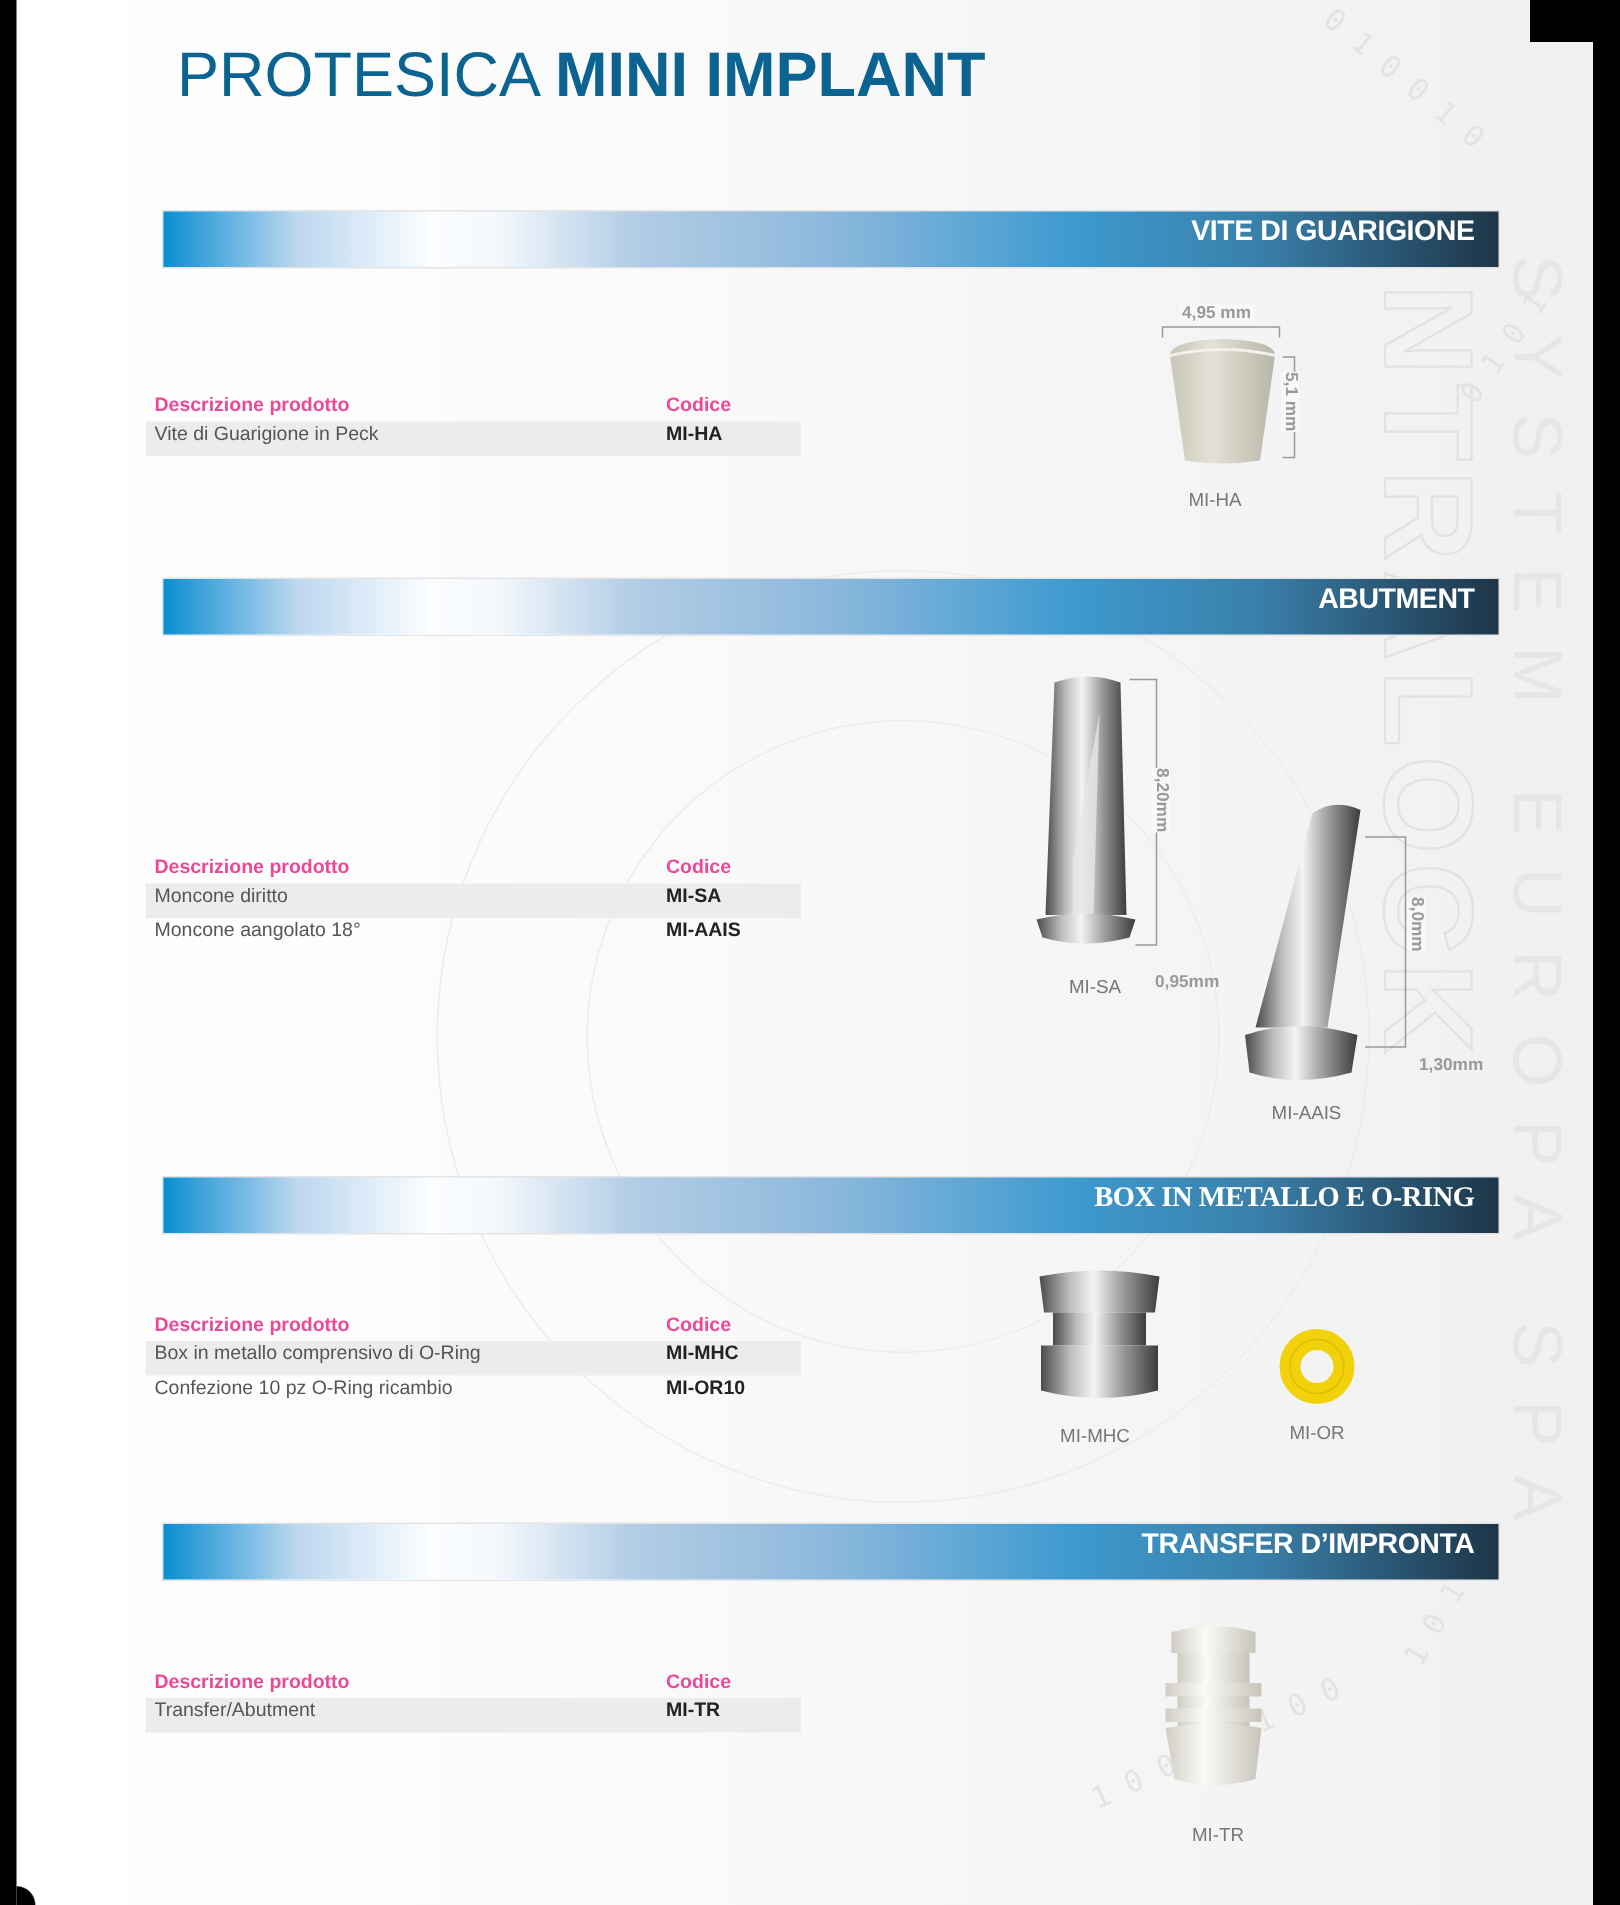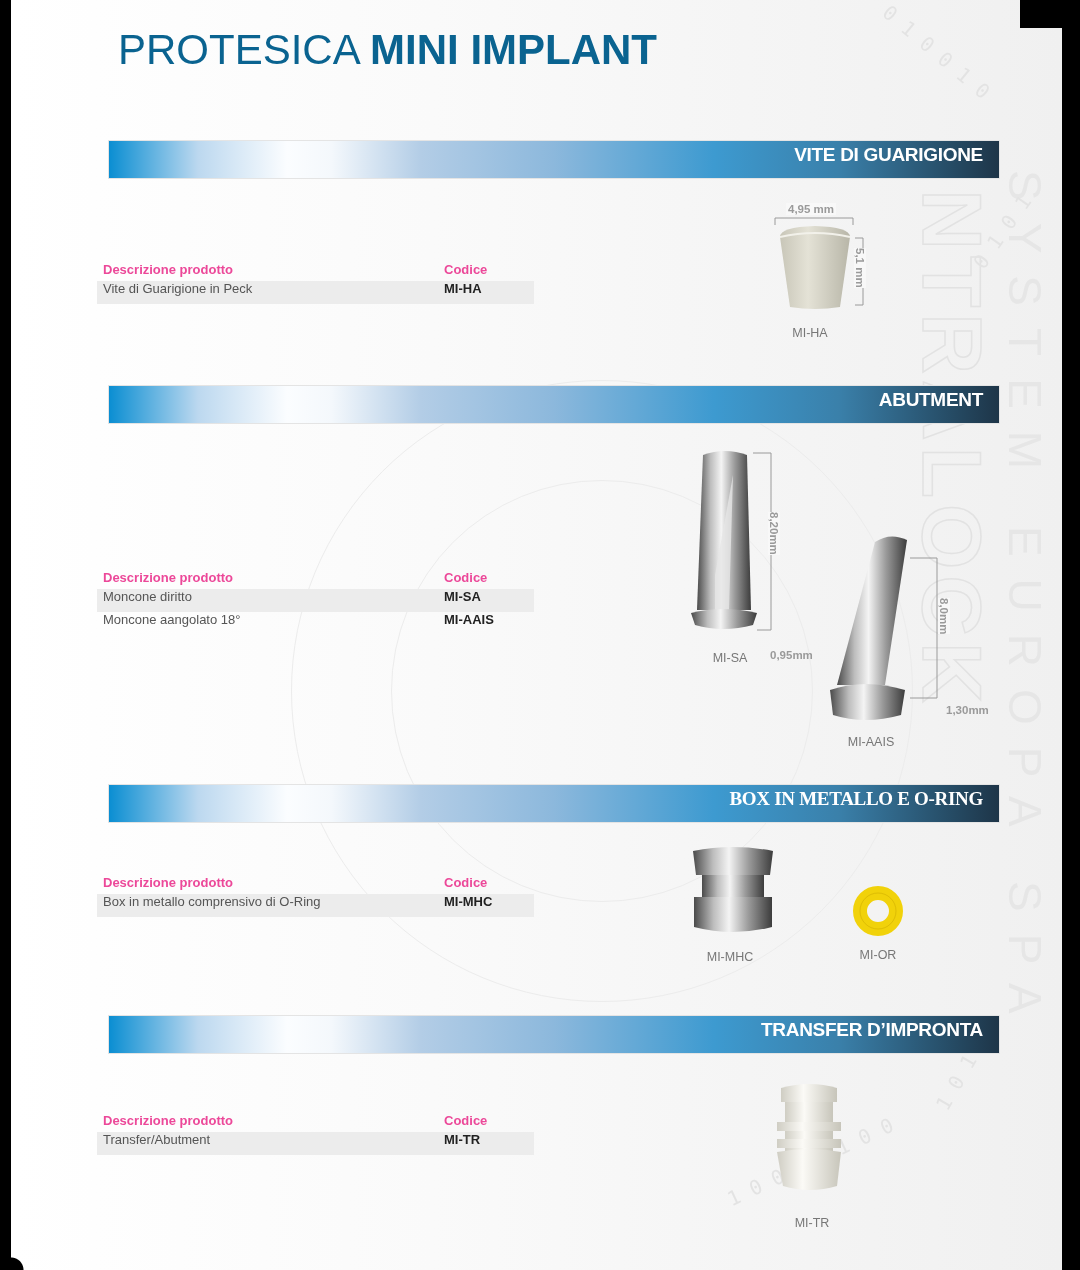--- a/index.html
+++ b/index.html
@@ -146,20 +146,24 @@
 </div>
 <div class="ptable" style="top:871px;">
   <div class="thead">
     <div class="c1">Descrizione prodotto</div>
     <div class="c2">Codice</div>
   </div>
   <div class="row shade">
     <div class="c1">Box in metallo comprensivo di O-Ring</div>
     <div class="c2">MI-MHC</div>
   </div>
+  <div class="row">
+    <div class="c1">Confezione 10 pz O-Ring ricambio</div>
+    <div class="c2">MI-OR10</div>
+  </div>
 </div>
 
 <svg class="product" style="left:688px;top:843px;" width="90" height="100">
   <path d="M5 8 Q45 0 85 8 L82 32 L8 32 Z" fill="url(#ti)"></path>
   <rect x="14" y="32" width="62" height="22" fill="url(#ti)"></rect>
   <path d="M6 54 L84 54 L84 84 Q45 94 6 84 Z" fill="url(#ti)"></path>
 </svg>
 <div class="plabel" style="left:700px;top:950px;width:60px;">MI-MHC</div>
 
 <svg class="product" style="left:850px;top:883px;" width="56" height="56">

